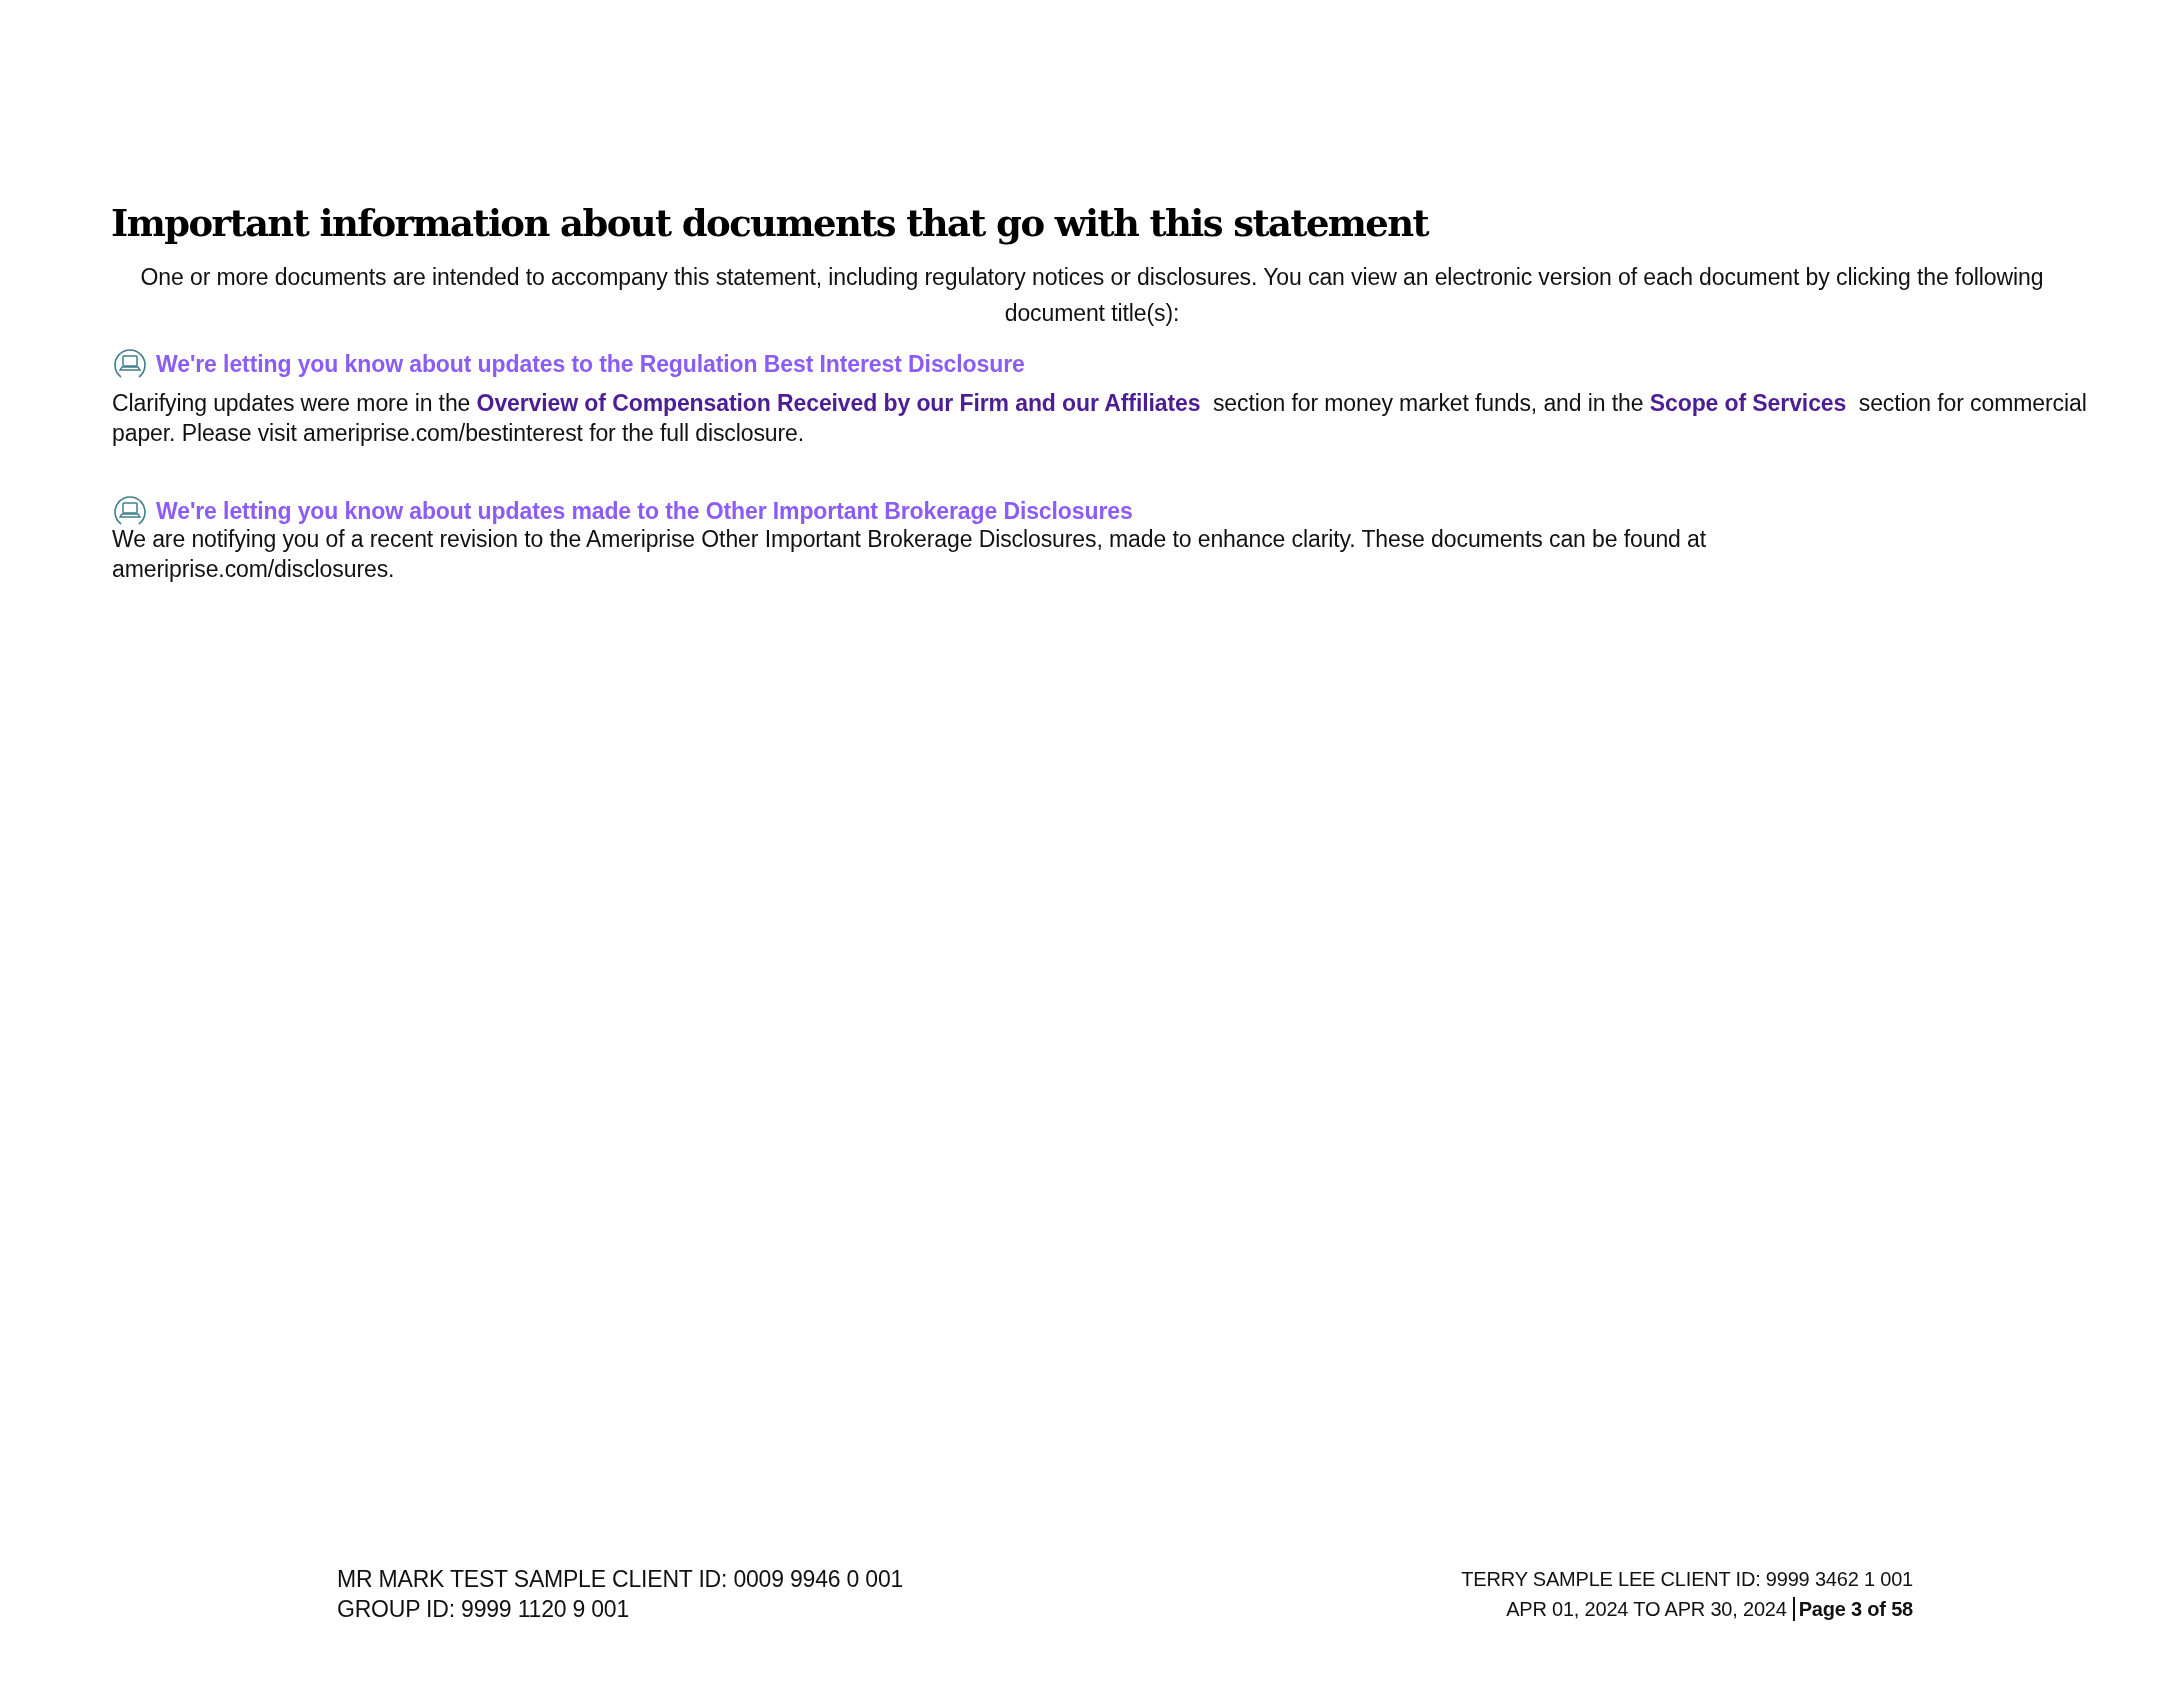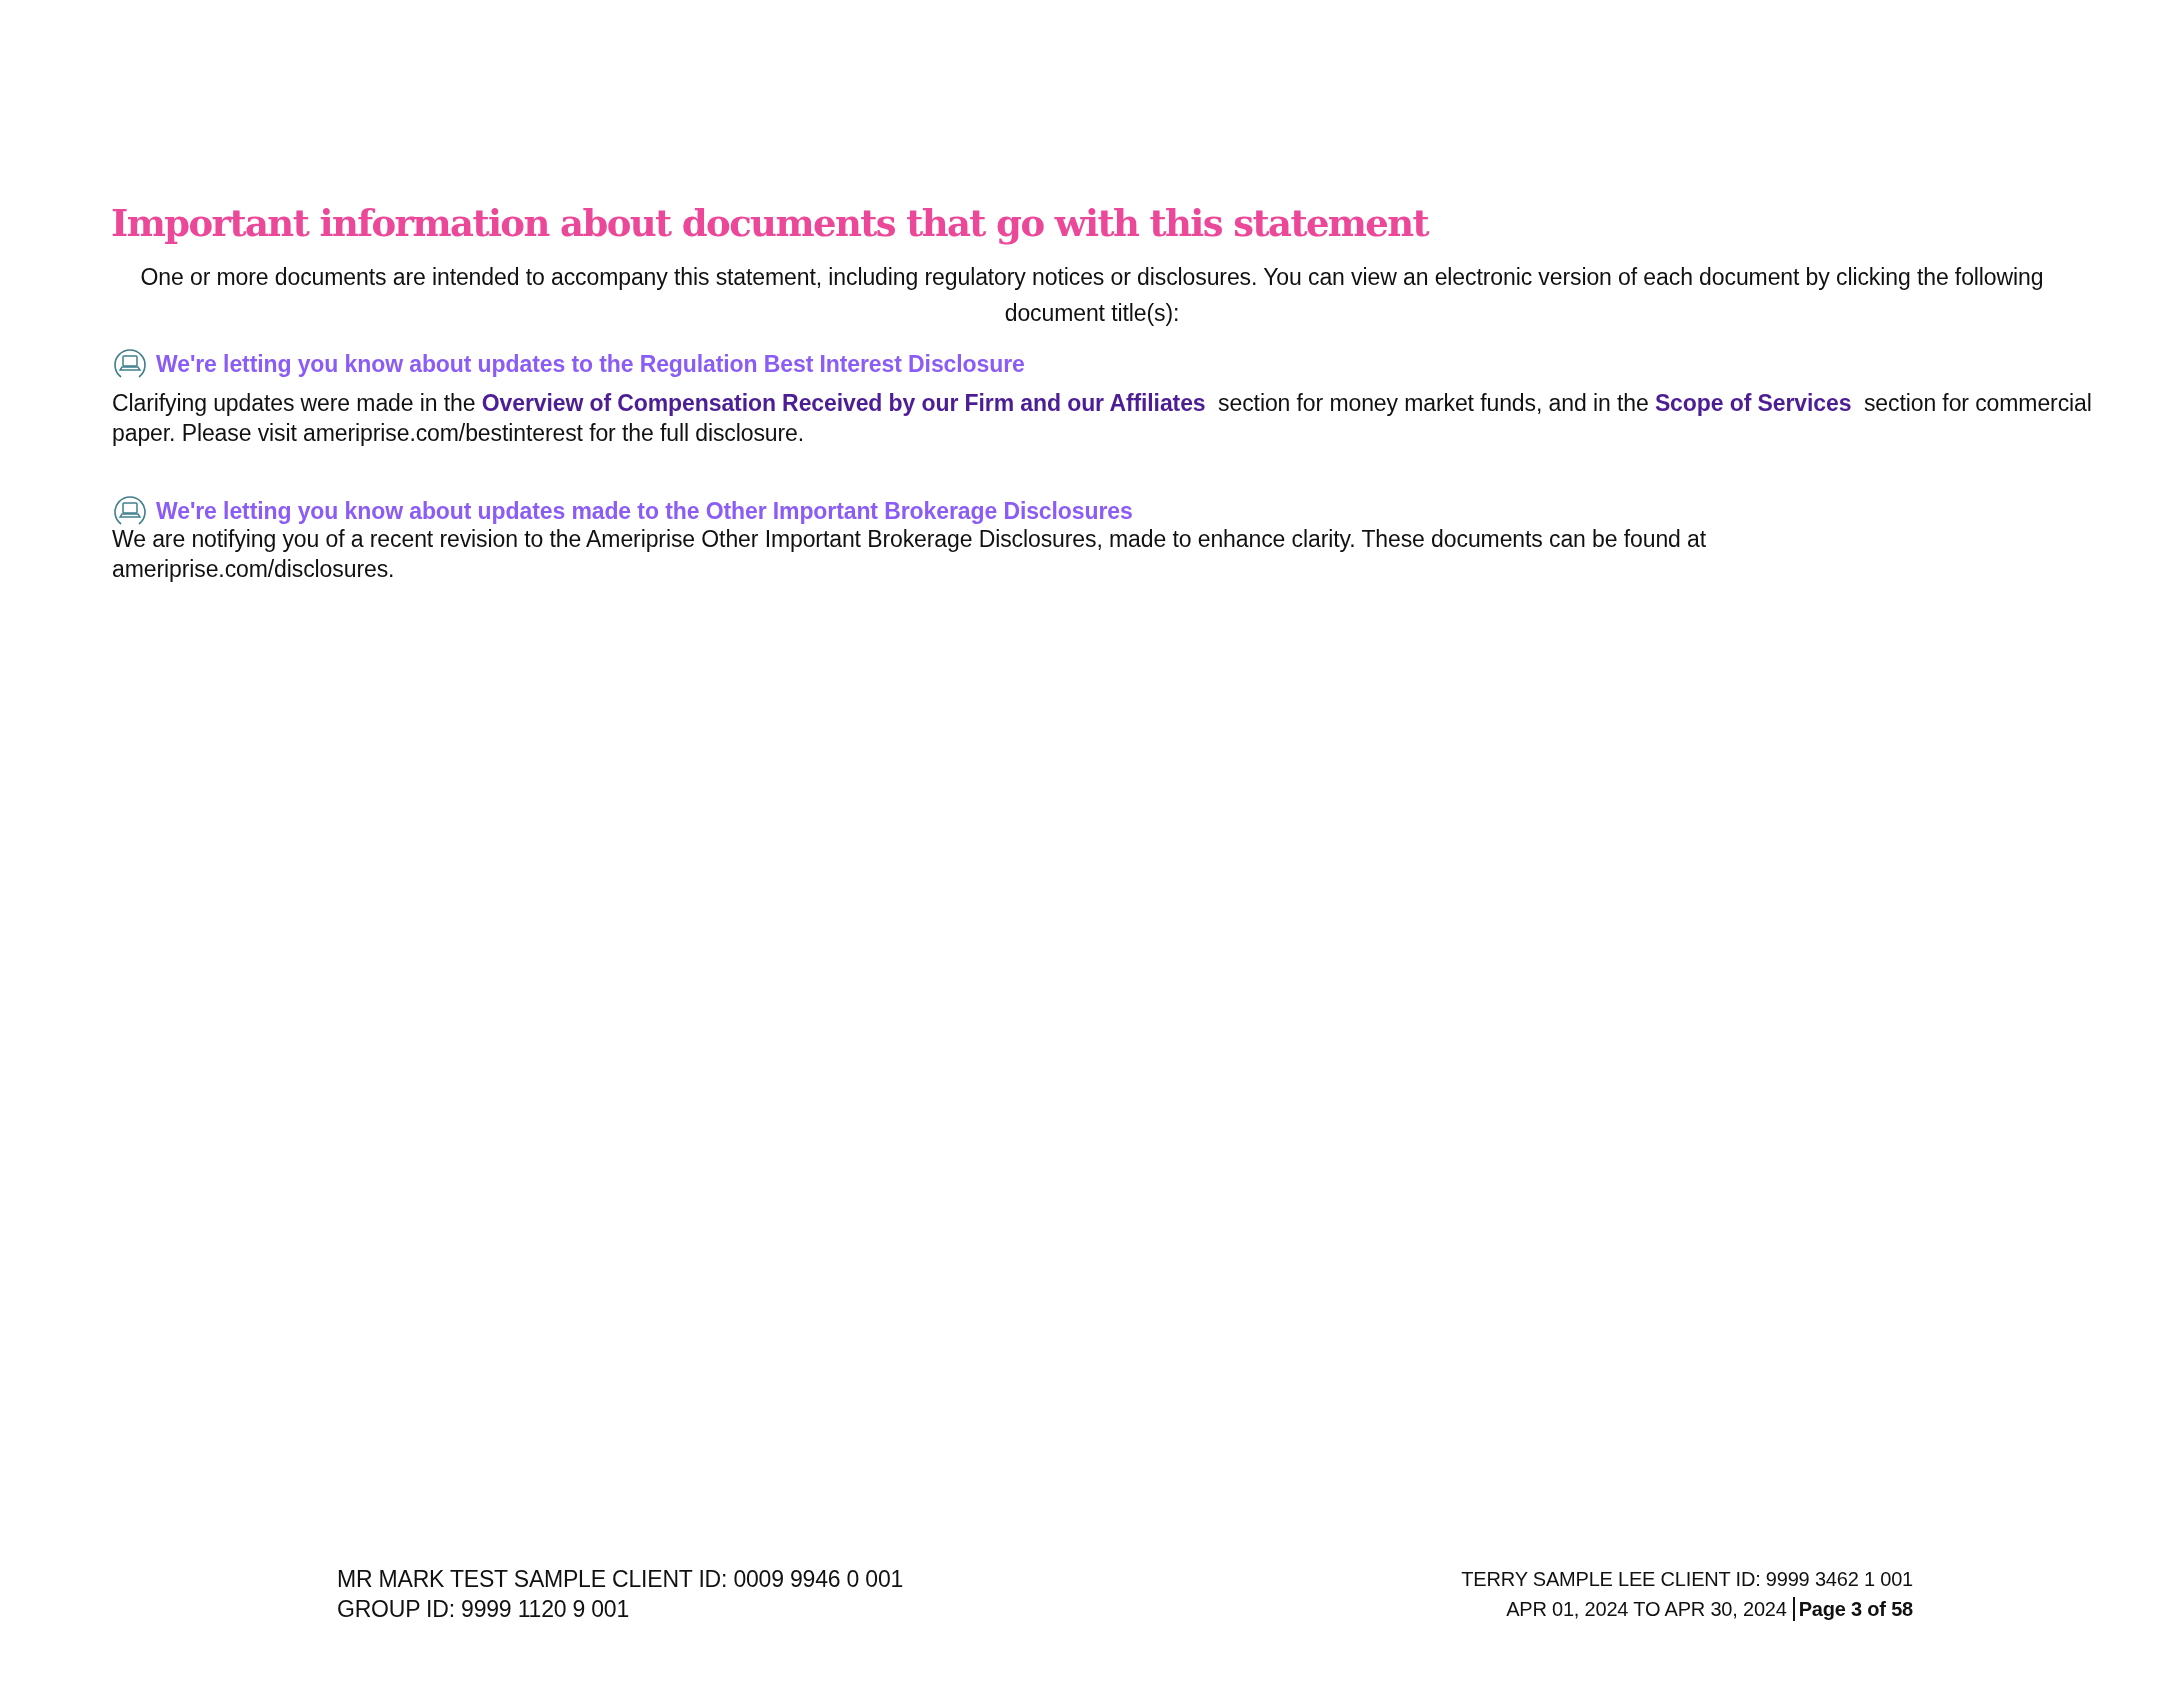--- a/index.html
+++ b/index.html
@@ -17,21 +17,21 @@
   }
   .page-heading {
     position: absolute;
     left: 111px;
     top: 201px;
     margin: 0;
     font-family: "DejaVu Serif", "Liberation Serif", serif;
     font-weight: bold;
     font-size: 37px;
     letter-spacing: -1.6px;
-    color: #ec4899;
+    color: #000000;
     white-space: nowrap;
   }
   .intro {
     position: absolute;
     left: 112px;
     top: 259px;
     width: 1960px;
     margin: 0;
     font-size: 23px;
     line-height: 36px;
@@ -109,21 +109,21 @@
 <p class="intro">One or more documents are intended to accompany this statement, including regulatory notices or disclosures. You can view an electronic version of each document by clicking the following document title(s):</p>
 
 <div class="doc-link-row one">
   <svg class="doc-icon" viewBox="0 0 36 36">
     <path d="M9 31 A15 15 0 1 1 27 31" fill="none" stroke="#3f7f8a" stroke-width="1.6"></path>
     <rect x="11" y="10" width="14" height="10" rx="1" fill="none" stroke="#3f7f8a" stroke-width="1.5"></rect>
     <path d="M8 24 L28 24 L26 21 L10 21 Z" fill="none" stroke="#3f7f8a" stroke-width="1.4"></path>
   </svg>
   <a class="doc-link" href="#">We're letting you know about updates to the Regulation Best Interest Disclosure</a>
 </div>
-<p class="doc-desc one"><span>Clarifying updates were made in the </span><b>Overview of Compensation Received by our Firm and our Affiliates</b><span style="white-space:pre-wrap">  section for money market funds, and in the </span><b>Scope of Services</b><span style="white-space:pre-wrap">  section for commercial paper. Please visit ameriprise.com/bestinterest for the full disclosure.</span></p>
+<p class="doc-desc one"><span>Clarifying updates were more in the </span><b>Overview of Compensation Received by our Firm and our Affiliates</b><span style="white-space:pre-wrap">  section for money market funds, and in the </span><b>Scope of Services</b><span style="white-space:pre-wrap">  section for commercial paper. Please visit ameriprise.com/bestinterest for the full disclosure.</span></p>
 
 <div class="doc-link-row two">
   <svg class="doc-icon" viewBox="0 0 36 36">
     <path d="M9 31 A15 15 0 1 1 27 31" fill="none" stroke="#3f7f8a" stroke-width="1.6"></path>
     <rect x="11" y="10" width="14" height="10" rx="1" fill="none" stroke="#3f7f8a" stroke-width="1.5"></rect>
     <path d="M8 24 L28 24 L26 21 L10 21 Z" fill="none" stroke="#3f7f8a" stroke-width="1.4"></path>
   </svg>
   <a class="doc-link" href="#">We're letting you know about updates made to the Other Important Brokerage Disclosures</a>
 </div>
 <p class="doc-desc two">

